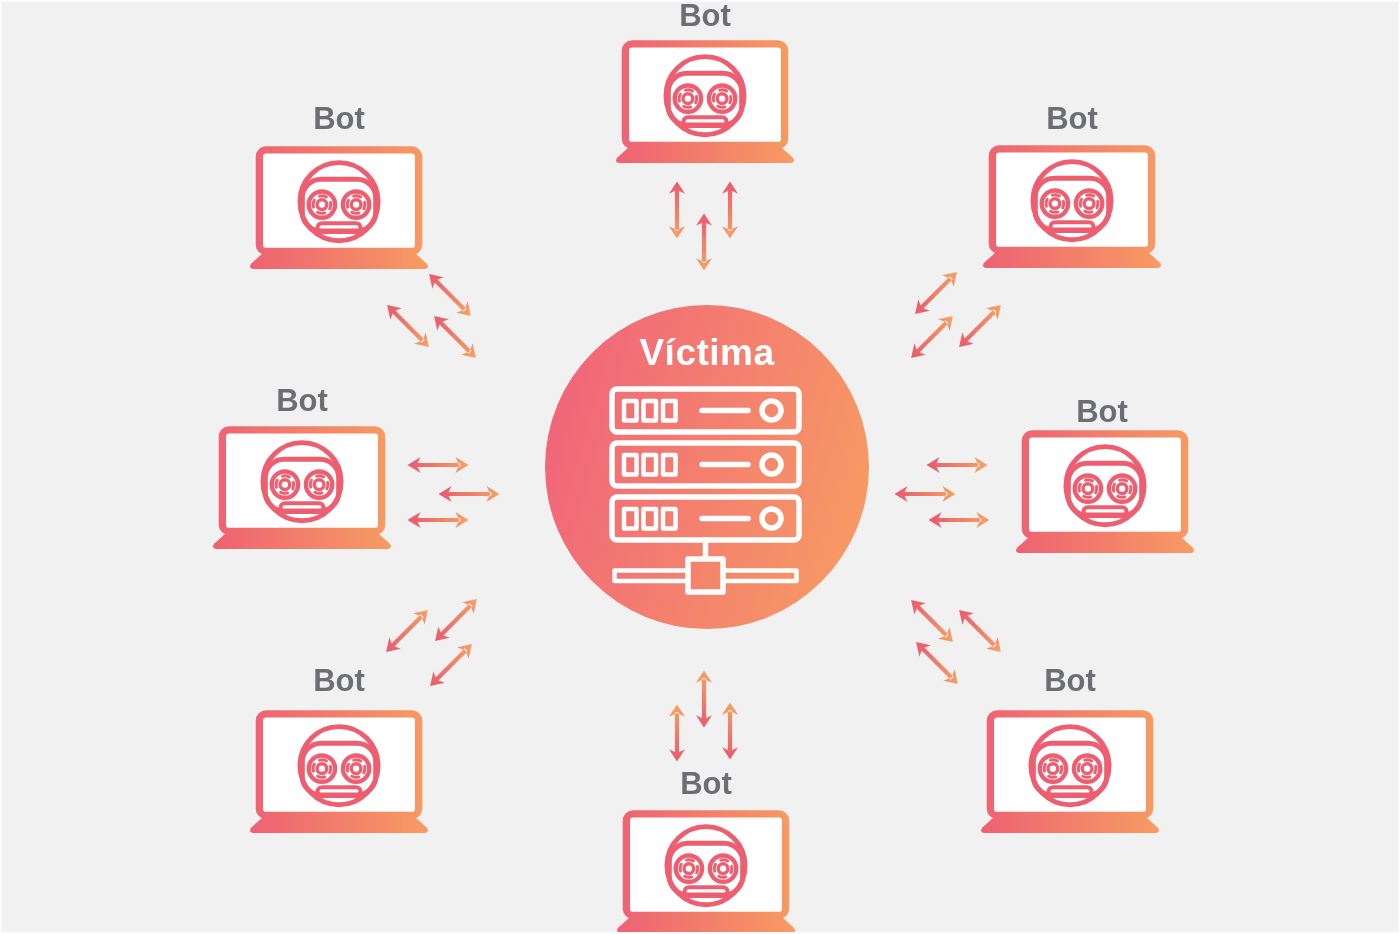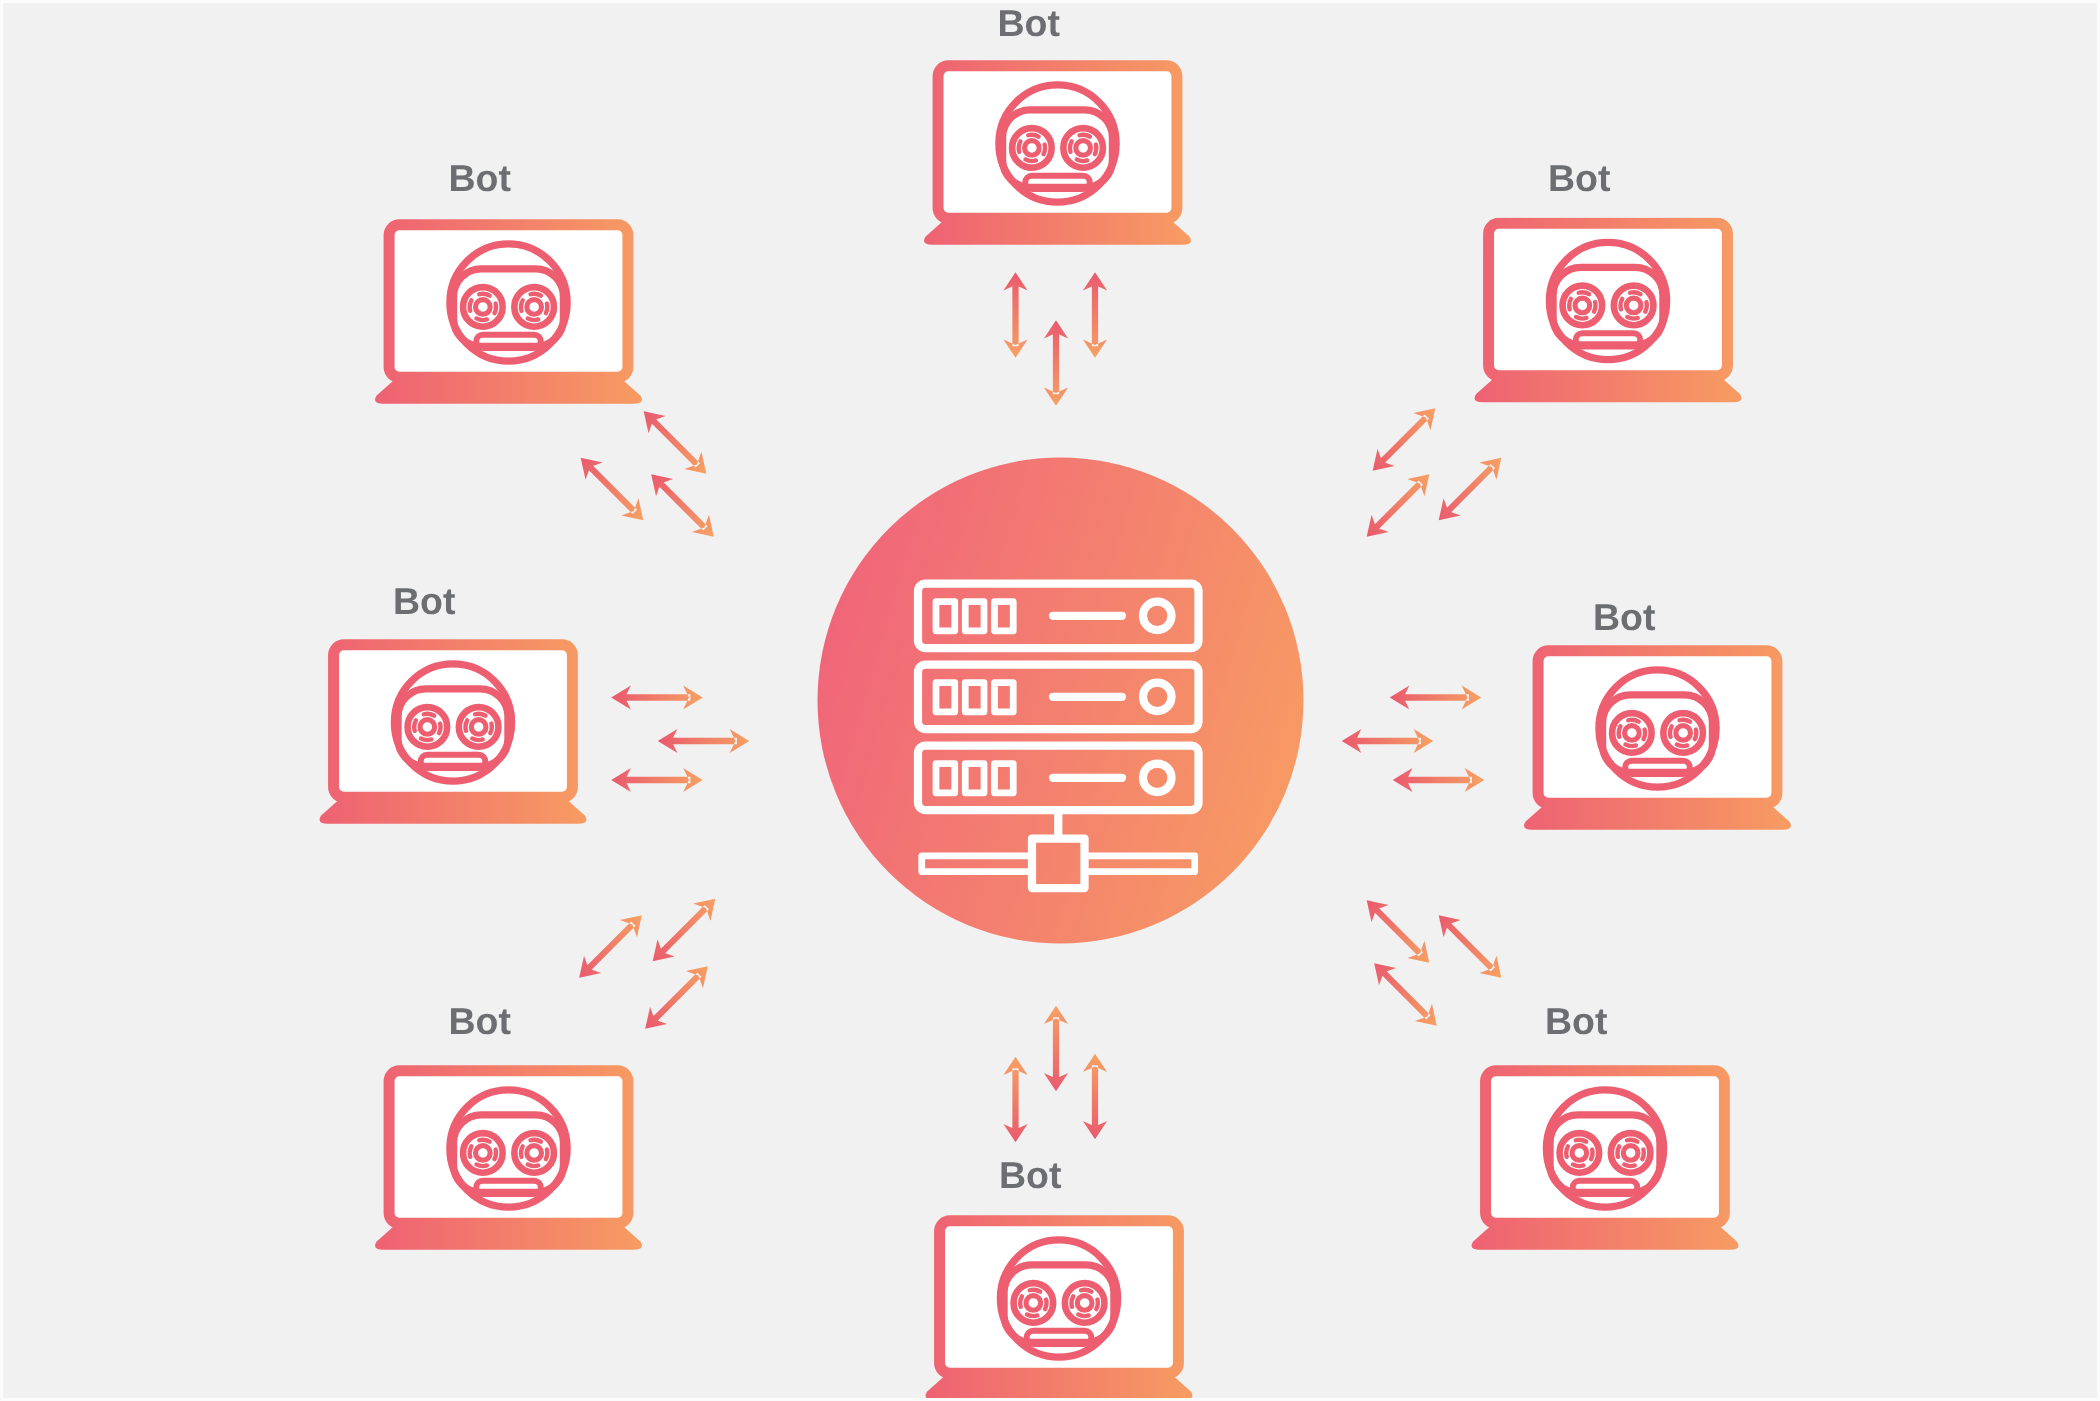--- a/index.html
+++ b/index.html
@@ -12,22 +12,22 @@
     border:2px solid #fbfbfb;
     box-sizing:border-box;
   }
   .victim-circle-wrap{position:absolute;left:540px;top:302px;width:330px;height:330px;}
   .victim-title{
     position:absolute;left:540px;top:331px;width:330px;
     text-align:center;color:#ffffff;font-size:37px;font-weight:700;
     letter-spacing:0.5px;line-height:40px;
   }
   .bot-label{
-    position:absolute;width:80px;text-align:left;
-    color:var(--label,#6d6e71);font-size:25px;font-weight:700;line-height:28px;
+    position:absolute;width:80px;text-align:center;
+    color:var(--label,#6d6e71);font-size:31px;font-weight:700;line-height:28px;
   }
   .laptop-slot{position:absolute;width:196px;height:127px;}
   .laptop-slot svg{display:block;}
   .arrow{position:absolute;}
   .arrow svg{display:block;overflow:visible;}
   .defs-holder{position:absolute;width:0;height:0;overflow:hidden;}
 </style>
 </head>
 <body>
 
@@ -83,20 +83,21 @@
           <line x1="160" y1="214.5" x2="206" y2="214.5" stroke-width="5.5"></line>
           <circle cx="229.5" cy="214.5" r="9.5" stroke-width="5.5"></circle>
         </g>
 
         <line x1="163.5" y1="236" x2="163.5" y2="262" stroke-width="5.5"></line>
         <rect x="72.5" y="266.5" width="182" height="10.5" stroke-width="4.5"></rect>
         <rect x="146" y="255" width="35" height="33" stroke-width="5.5" fill="url(#grad-circle)"></rect>
       </g>
     </svg>
   </div>
+  <div class="victim-title">Víctima</div>
 
   <div class="bot-label" style="left:663px;top:0px">Bot</div>
   <div class="bot-label" style="left:297px;top:103px">Bot</div>
   <div class="bot-label" style="left:1030px;top:103px">Bot</div>
   <div class="bot-label" style="left:260px;top:385px">Bot</div>
   <div class="bot-label" style="left:1060px;top:396px">Bot</div>
   <div class="bot-label" style="left:297px;top:665px">Bot</div>
   <div class="bot-label" style="left:1028px;top:665px">Bot</div>
   <div class="bot-label" style="left:664px;top:768px">Bot</div>
 

